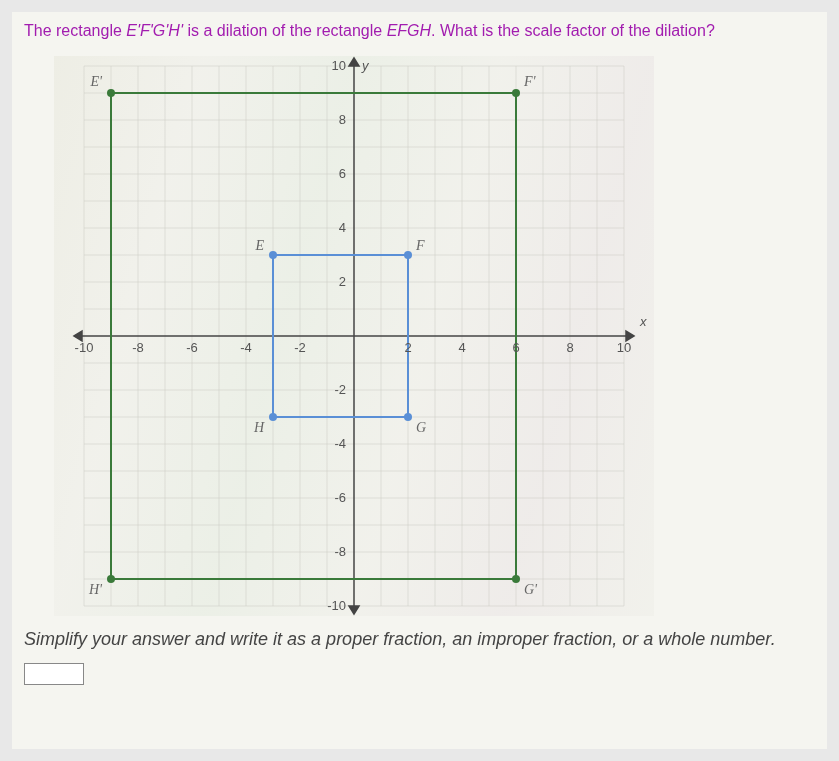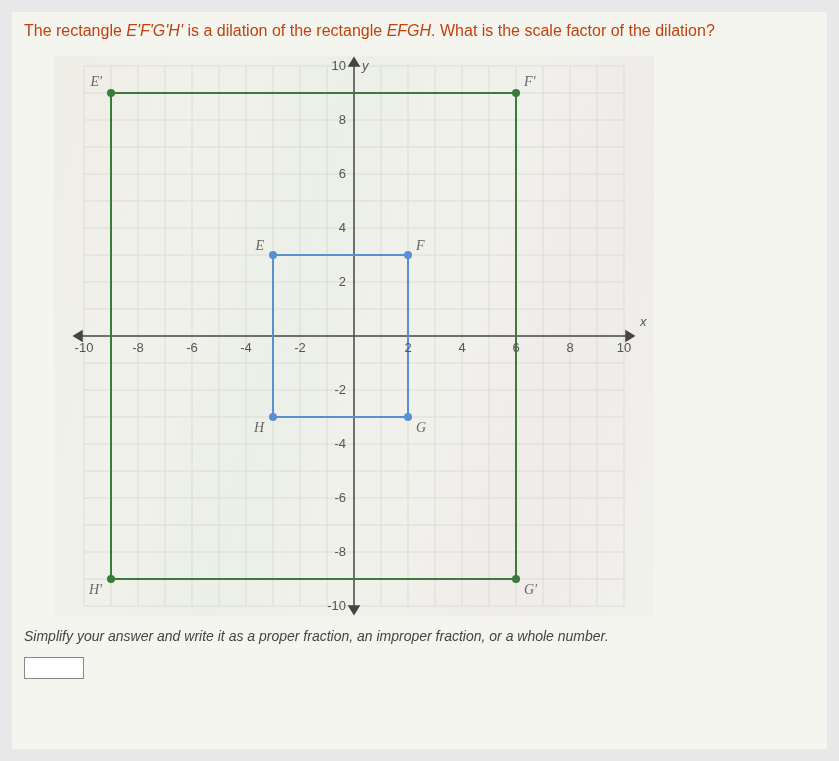--- a/index.html
+++ b/index.html
@@ -11,33 +11,33 @@
     height: 761px;
   }
   .page {
     background: #f5f5f0;
     padding: 8px 12px;
     position: relative;
     height: 100%;
   }
   .question {
     font-size: 16px;
-    color: #c2410c;
+    color: #a21caf;
     margin-bottom: 14px;
     line-height: 1.4;
   }
   .chart-wrap {
     width: 620px;
     margin: 0 0 0 30px;
     position: relative;
   }
   .instr {
     font-style: italic;
     color: #444;
-    font-size: 14px;
+    font-size: 18px;
     margin-top: 10px;
     line-height: 1.5;
   }
   .answer-box {
     width: 60px;
     height: 22px;
     background: #fff;
     border: 1px solid #888;
     margin-top: 10px;
   }

